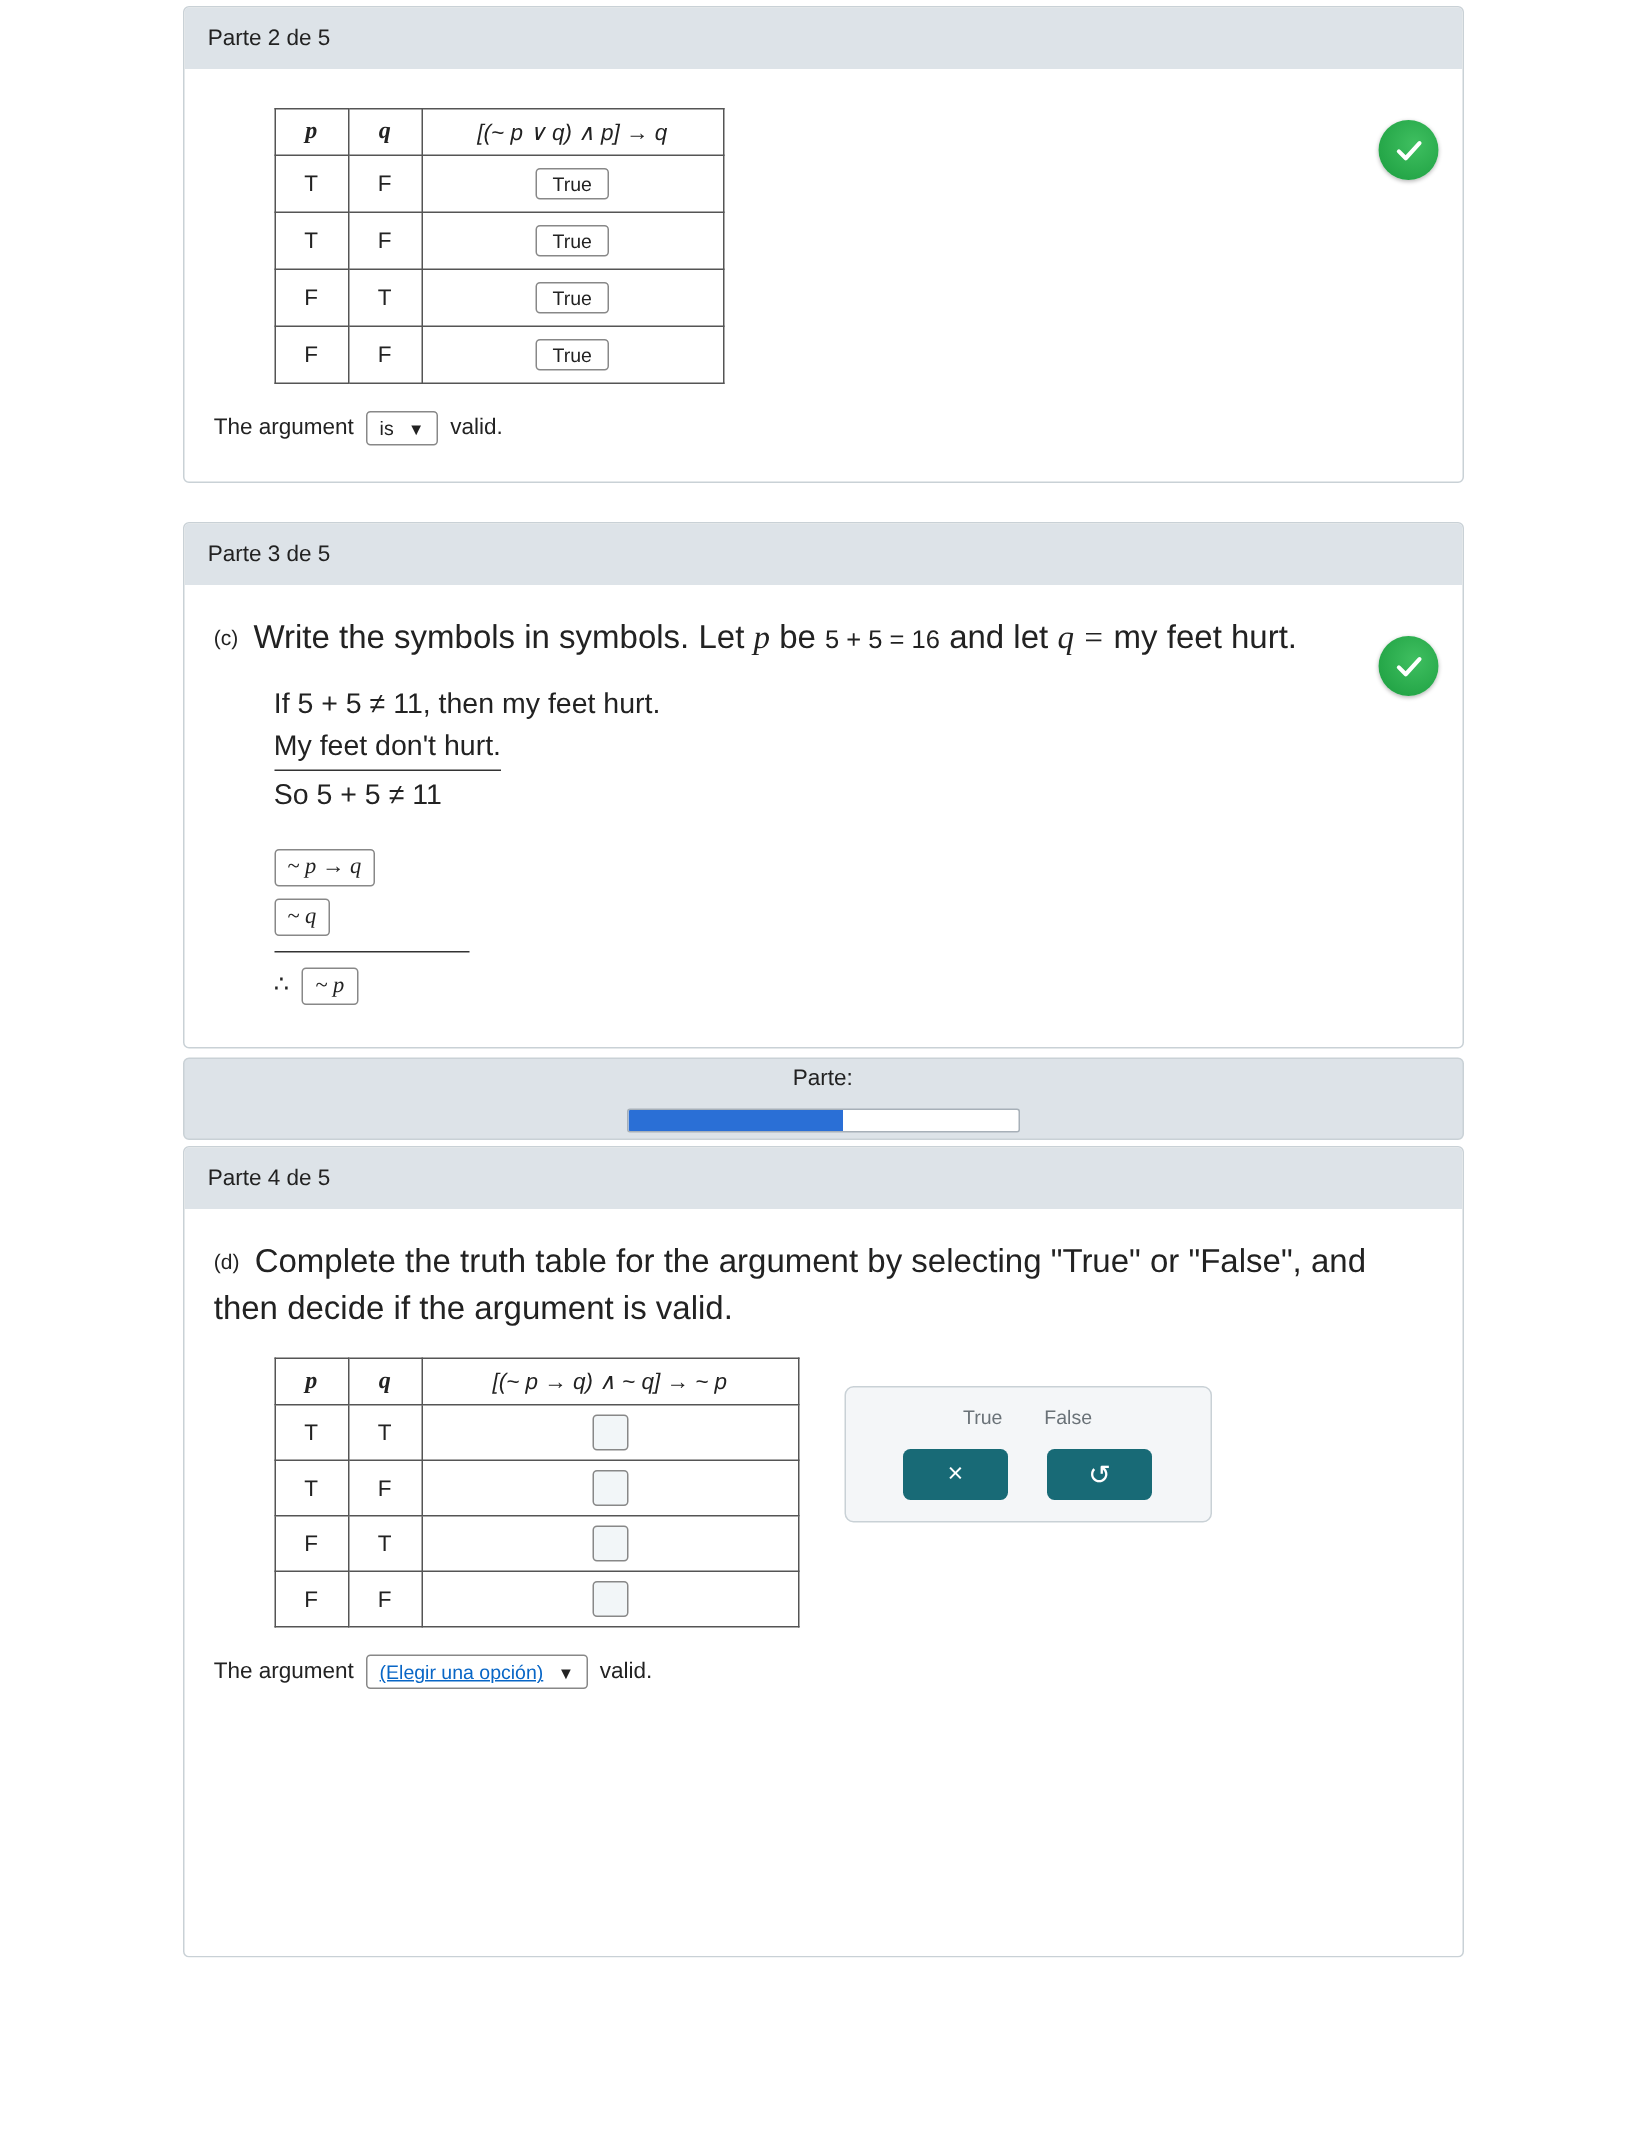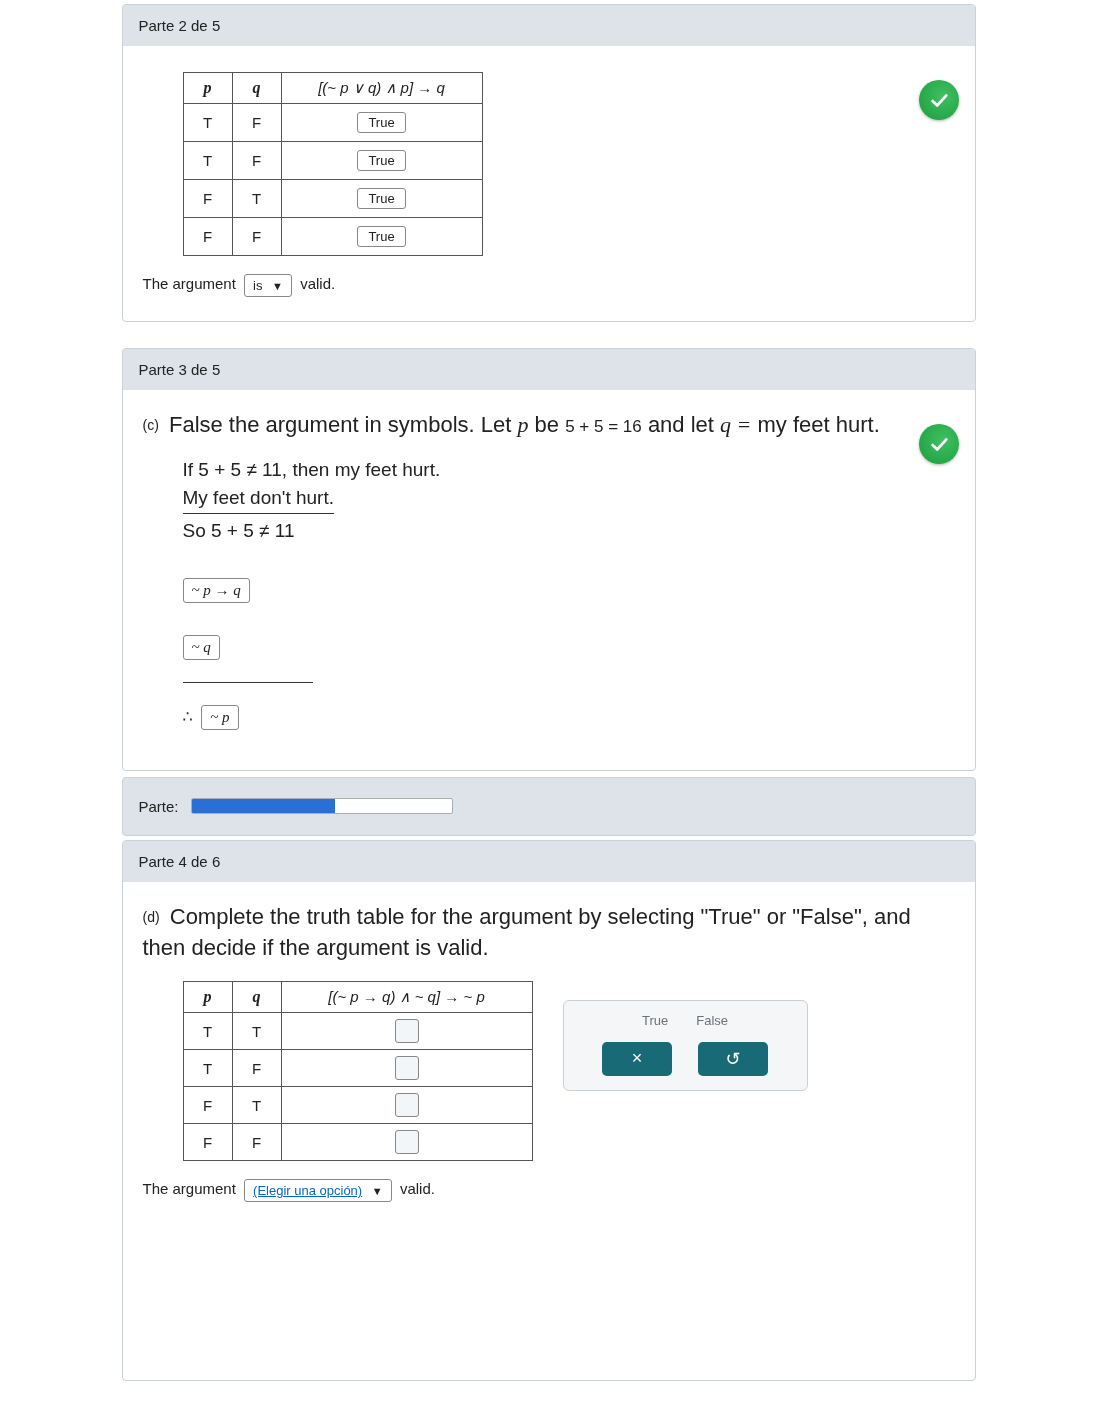--- a/index.html
+++ b/index.html
@@ -108,35 +108,36 @@
 
   .sym-argument { margin: 20px 0 0 40px; }
   .sym-box {
     border: 1px solid #888;
     border-radius: 3px;
     padding: 3px 8px;
     font-size: 15px;
     font-family: Georgia, serif;
     font-style: italic;
     display: inline-block;
-    margin: 16px 0;
+    margin: 4px 0;
   }
   .sym-rule { border-top: 1px solid #333; margin: 6px 0 6px 0; width: 130px; }
   .therefore { font-family: Georgia, serif; font-size: 16px; margin-right: 4px; }
 
   .progress-strip {
     background: #dde3e8;
     border: 1px solid #c9d1d6;
     border-radius: 4px;
-    padding: 20px 16px;
+    padding: 4px 16px;
     margin-top: 6px;
     display: flex;
     align-items: center;
     gap: 12px;
     font-size: 15px;
+    flex-direction: column;
   }
   .bar {
     width: 260px; height: 14px;
     background: #fff;
     border: 1px solid #a7b0b8;
     border-radius: 2px;
     overflow: hidden;
   }
   .bar-fill { height: 100%; background: #2a6fd6; }
 
@@ -227,21 +228,21 @@
     </div>
     <div class="part-body" style="position:relative;">
       <div class="check-badge">
         <svg viewBox="0 0 24 24" fill="none" stroke="#fff" stroke-width="3" stroke-linecap="round" stroke-linejoin="round">
             <polyline points="5 13 10 18 20 7"></polyline>
           </svg>
       </div>
 
       <div class="prompt-line">
         <span class="prompt-label">(c)</span>
-        <span>False the argument in symbols. Let </span>
+        <span>Write the symbols in symbols. Let </span>
         <span class="ital2">p</span>
         <span> be </span>
         <span style="font-size:17px;">5 + 5 = 16</span>
         <span> and let </span>
         <span class="ital2">q =</span>
         <span>my feet hurt.</span>
       </div>
 
       <div class="c-argument">
         <div>If 5 + 5 ≠ 11, then my feet hurt.</div>
@@ -263,21 +264,21 @@
 
   <div class="progress-strip">
     <span>Parte:</span>
     <div class="bar">
       <div class="bar-fill" id="barfill" style="width: 55%;"></div>
     </div>
   </div>
 
   <div class="part-box">
     <div class="part-header">
-      <span>Parte 4 de 6</span>
+      <span>Parte 4 de 5</span>
     </div>
     <div class="part-body" style="position:relative; min-height:460px;">
 
       <div class="prompt-line">
         <span class="prompt-label">(d)</span>
         <span>Complete the truth table for the argument by selecting "True" or "False", and then decide if the argument is valid.</span>
       </div>
 
       <table class="truth-table">
         <tbody>

